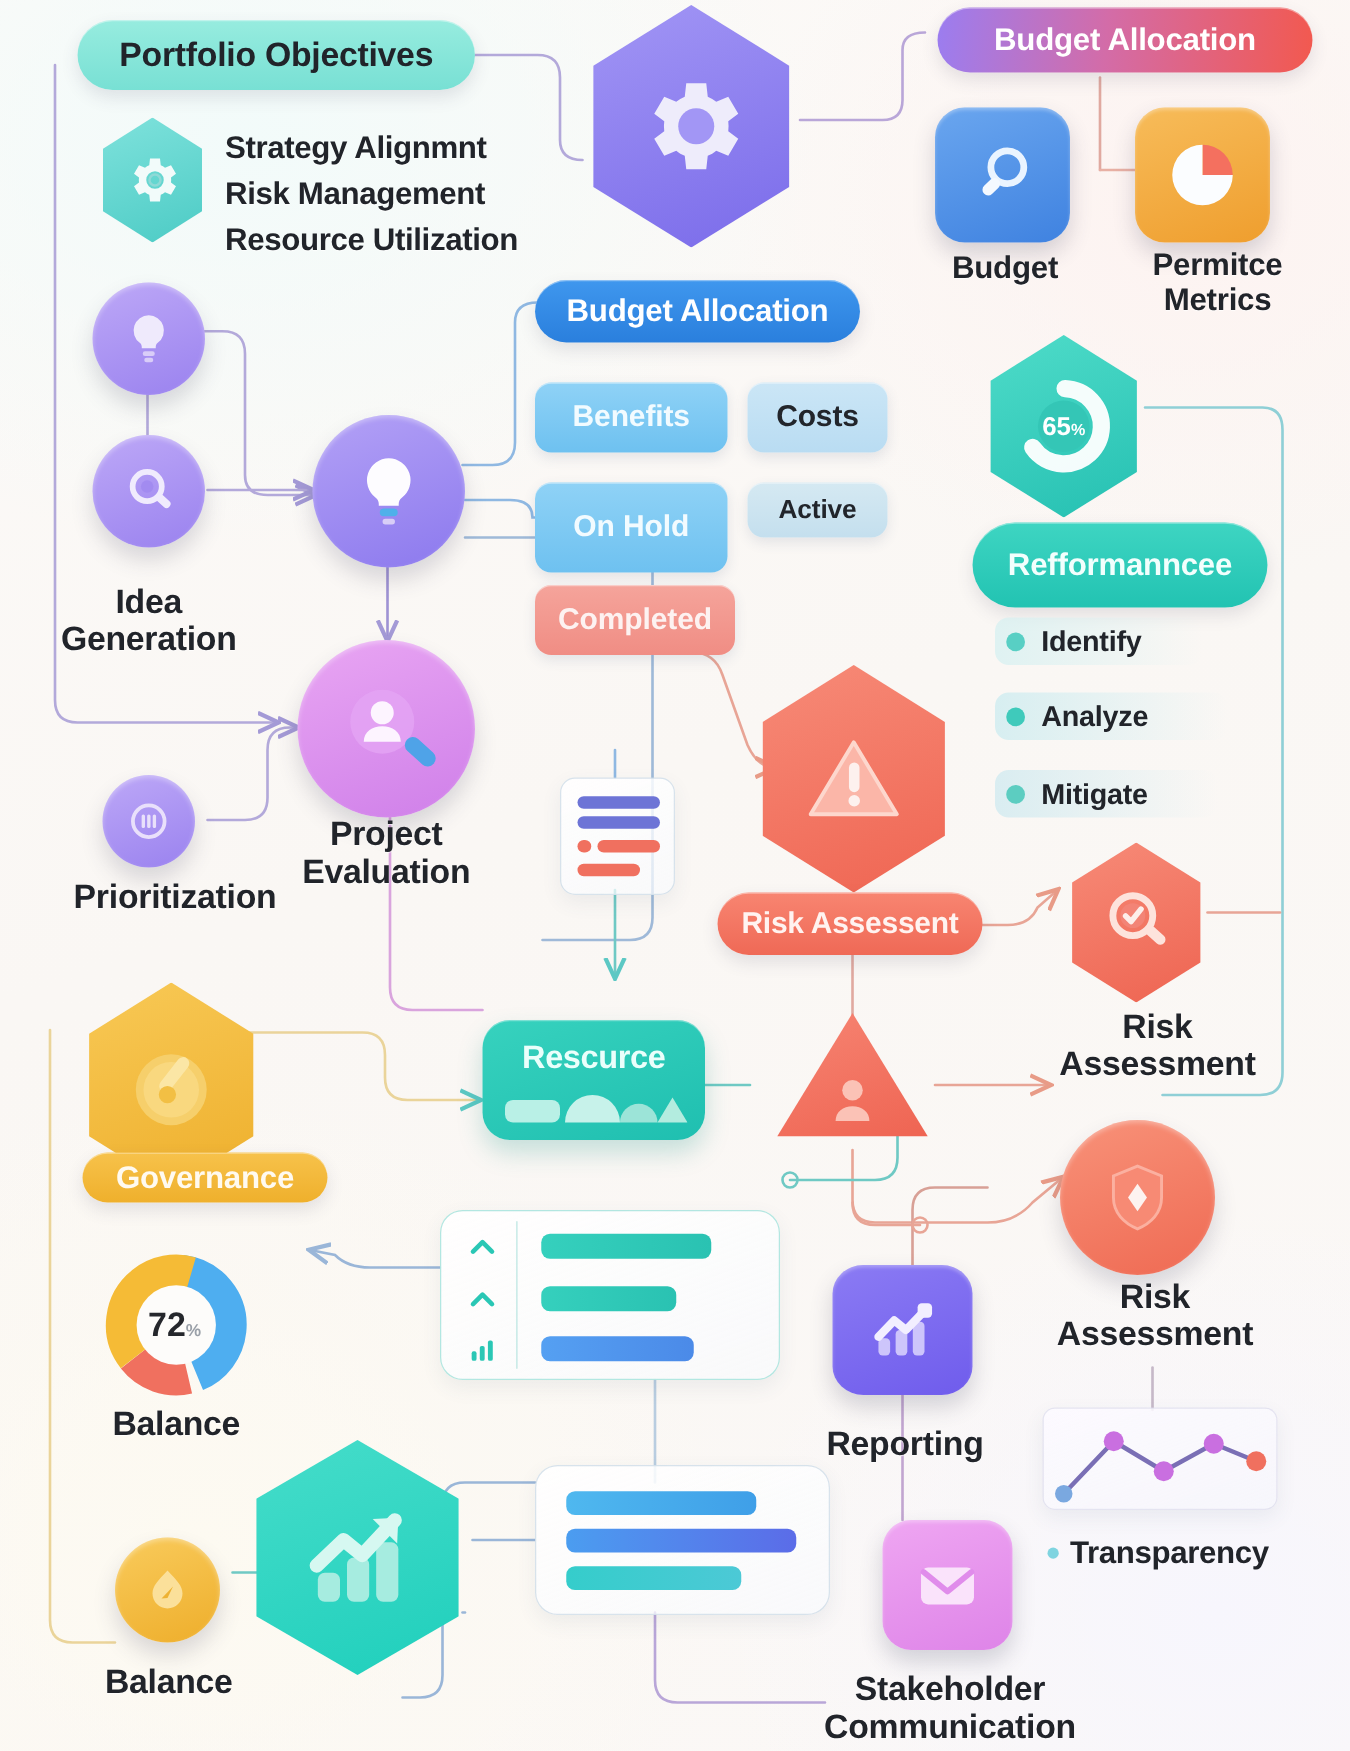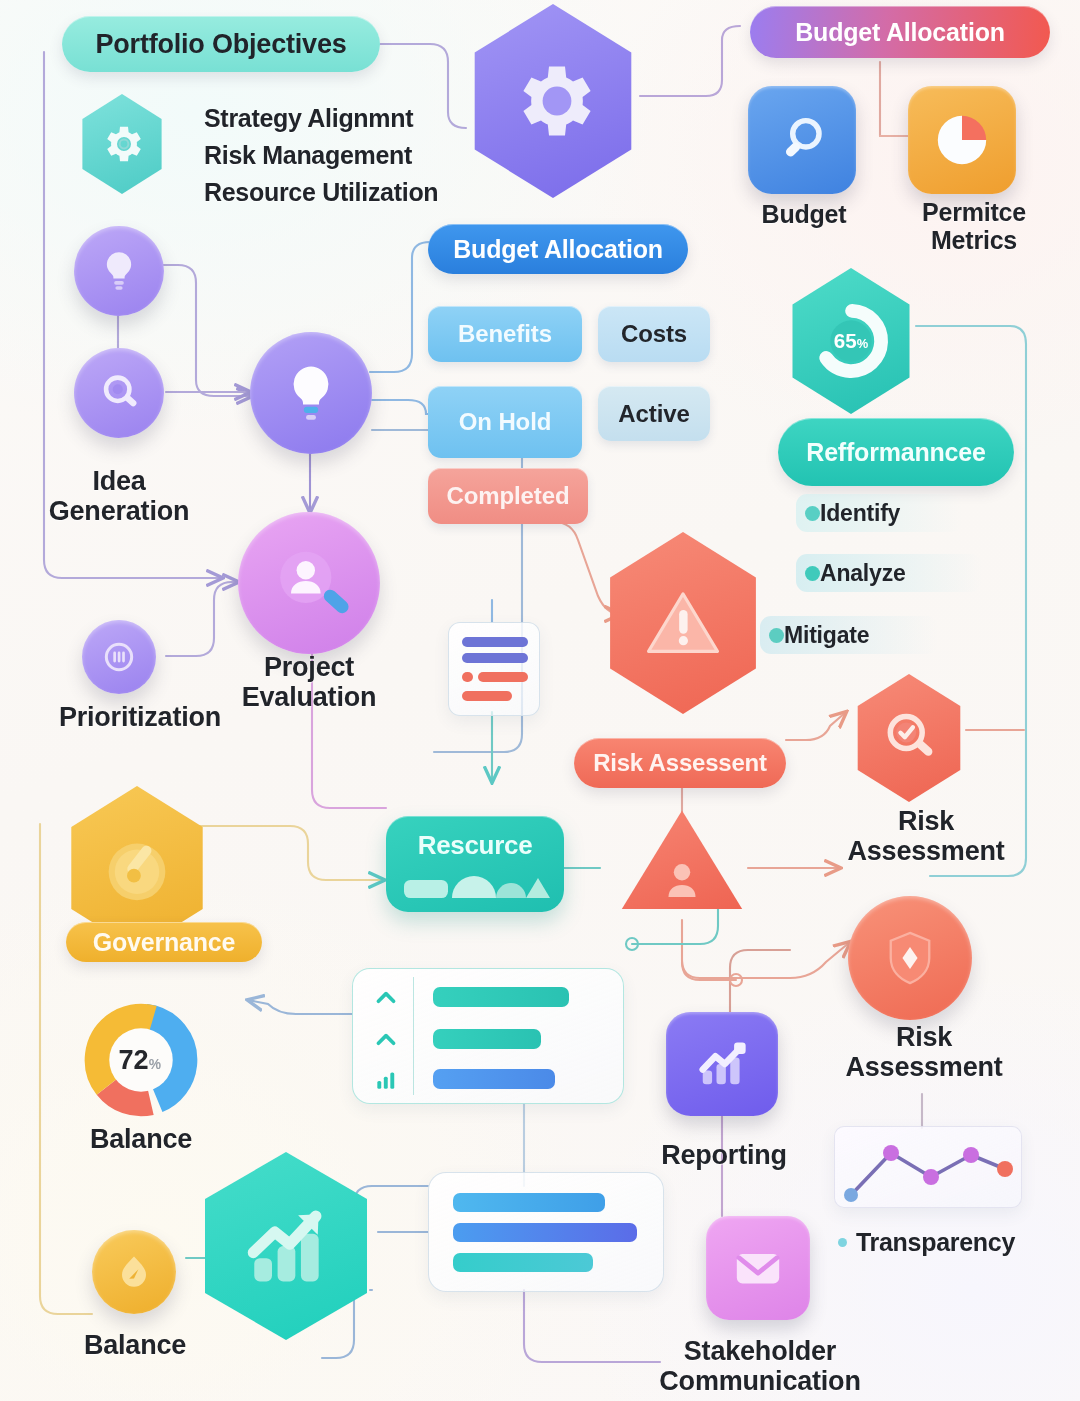--- a/index.html
+++ b/index.html
@@ -63,33 +63,32 @@
   }
   .card {
     position: absolute;
     background: linear-gradient(160deg, rgba(255,255,255,.88), rgba(248,250,253,.7));
     border: 1.5px solid rgba(200,215,228,.7);
     border-radius: 18px;
     box-shadow: 0 6px 16px rgba(70,90,120,.08);
   }
   .bar { position: absolute; border-radius: 7px; }
   .bullet-row {
-    position: absolute; display: flex; align-items: center; 
+    position: absolute; display: flex; align-items: center; gap: 13px;
     border-radius: 11px; padding: 4px 14px 4px 9px;
   }
   .dot { width: 15px; height: 15px; border-radius: 50%; flex: 0 0 auto; }
   .bullet-row span.txt { color: #21242a; font-size: 23px; font-weight: 700; letter-spacing: -0.2px; }
 
   
   .obj-list { position: absolute; left: 180px; top: 100px; }
   .obj-list div {
     color: #21242a; font-size: 25px; font-weight: 700;
     letter-spacing: -0.3px; line-height: 1.48; white-space: nowrap;
     text-shadow: 0 1px 1px rgba(255,255,255,.85);
-    margin-left: 24px;
   }
   
   .legend { position: absolute; left: 838px; top: 1224px; }
   .legend div {
     display: flex; align-items: center; gap: 9px;
     font-size: 25px; font-weight: 700; color: #21242a;
     letter-spacing: -0.3px; line-height: 1.48;
   }
   .legend i { width: 9px; height: 9px; border-radius: 50%; display:inline-block; }
 </style>
@@ -282,21 +281,21 @@
 
   <div class="chip" style="left:428px;top:306px;width:154px;height:56px;background:linear-gradient(180deg,#8fd2f6,#6ec1f0);color:#f2fbff;font-size:24px;">
     <span>Benefits</span>
   </div>
   <div class="chip" style="left:598px;top:306px;width:112px;height:56px;background:linear-gradient(180deg,#cbe6f6,#b9dcf2);color:#22252b;font-size:24px;">
     <span>Costs</span>
   </div>
   <div class="chip" style="left:428px;top:386px;width:154px;height:72px;background:linear-gradient(180deg,#8fd2f6,#6ec1f0);color:#f2fbff;font-size:24px;">
     <span>On Hold</span>
   </div>
-  <div class="chip" style="left:598px;top:386px;width:112px;height:55px;background:linear-gradient(180deg,#d5e9f2,#c4dfee);color:#22252b;font-size:24px;">
+  <div class="chip" style="left:598px;top:386px;width:112px;height:44px;background:linear-gradient(180deg,#d5e9f2,#c4dfee);color:#22252b;font-size:21px;">
     <span>Active</span>
   </div>
   <div class="chip" style="left:428px;top:468px;width:160px;height:56px;background:linear-gradient(180deg,#f5a49b,#f08d84);color:#fdf2f1;font-size:24px;">
     <span>Completed</span>
   </div>
 
   <div class="card" style="left:448px;top:622px;width:92px;height:94px;border-radius:12px;">
     <div class="bar" style="left:13px;top:14px;width:66px;height:10px;background:#6d74d6;"></div>
     <div class="bar" style="left:13px;top:30px;width:66px;height:10px;background:#6d74d6;"></div>
     <div class="bar" style="left:13px;top:49px;width:11px;height:10px;background:#f0705f;"></div>
@@ -317,34 +316,34 @@
   </div>
 
   <div class="bullet-row" style="left:796px;top:494px;width:166px;height:38px;background:linear-gradient(90deg,rgba(212,240,241,.72),rgba(212,240,241,0));">
     <span class="dot" style="background:#58cfc4;"></span>
     <span class="txt">Identify</span>
   </div>
   <div class="bullet-row" style="left:796px;top:554px;width:186px;height:38px;background:linear-gradient(90deg,rgba(206,236,240,.8),rgba(206,236,240,0));">
     <span class="dot" style="background:#3fcabb;"></span>
     <span class="txt">Analyze</span>
   </div>
-  <div class="bullet-row" style="left:760px;top:616px;width:178px;height:38px;background:linear-gradient(90deg,rgba(208,234,240,.78),rgba(208,234,240,0));">
+  <div class="bullet-row" style="left:796px;top:616px;width:178px;height:38px;background:linear-gradient(90deg,rgba(208,234,240,.78),rgba(208,234,240,0));">
     <span class="dot" style="background:#5ccdc1;"></span>
     <span class="txt">Mitigate</span>
   </div>
 
   <div class="hexa" style="left:602px;top:532px;width:162px;height:182px;background:linear-gradient(160deg,#f78b78,#ef6552);">
     <svg width="92" height="92" viewBox="0 0 24 24">
       <path d="M12 4.4 L21 19.4 H3 Z" fill="#fbb6a8" stroke="#fdd7cd" stroke-width=".8" stroke-linejoin="round"></path>
       <rect x="11" y="8.6" width="2.2" height="6.2" rx="1.1" fill="#fdf1ee"></rect>
       <circle cx="12.1" cy="16.6" r="1.2" fill="#fdf1ee"></circle>
     </svg>
   </div>
 
-  <div class="pill" style="left:574px;top:714px;width:212px;height:50px;background:linear-gradient(180deg,#f88571,#ef6956);color:#fff3f0;font-size:24px;margin-top:24px;">
+  <div class="pill" style="left:574px;top:714px;width:212px;height:50px;background:linear-gradient(180deg,#f88571,#ef6956);color:#fff3f0;font-size:24px;">
     <span>Risk Assessent</span>
   </div>
 
   <div class="tri" style="left:618px;top:806px;width:128px;height:112px;background:linear-gradient(160deg,#f78674,#ee6250);">
     <svg width="58" height="58" viewBox="0 0 24 24" style="margin-bottom:10px;">
       <circle cx="12" cy="9.2" r="3.4" fill="#fbc2b6"></circle>
       <path d="M6.4 19.4c0-3.1 2.5-4.9 5.6-4.9s5.6 1.8 5.6 4.9z" fill="#fbc2b6"></path>
     </svg>
   </div>
 

